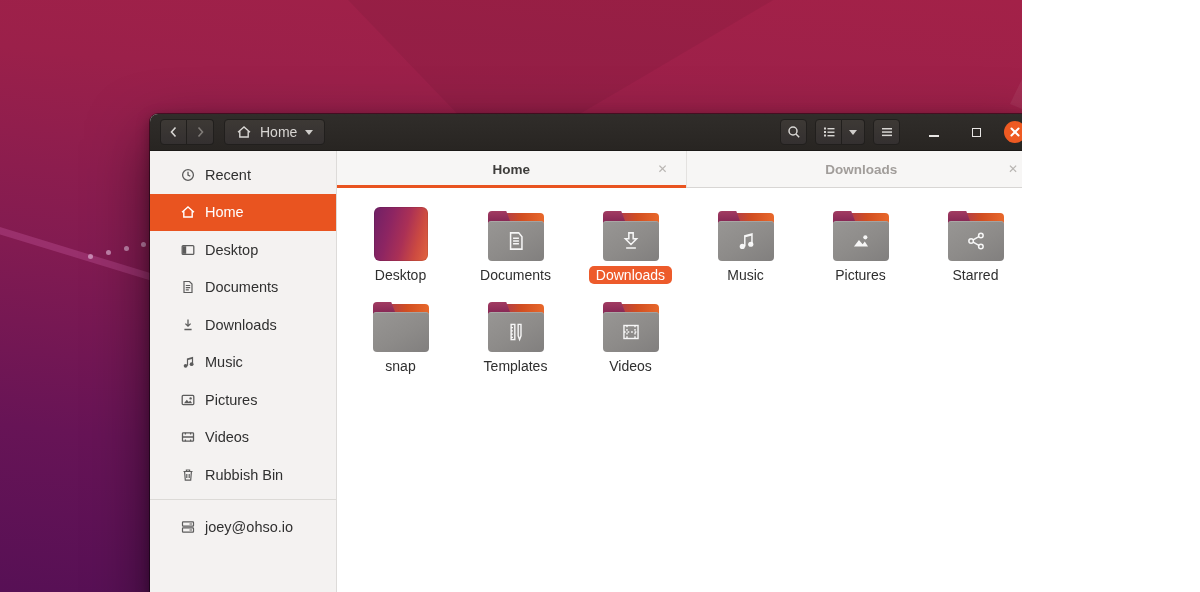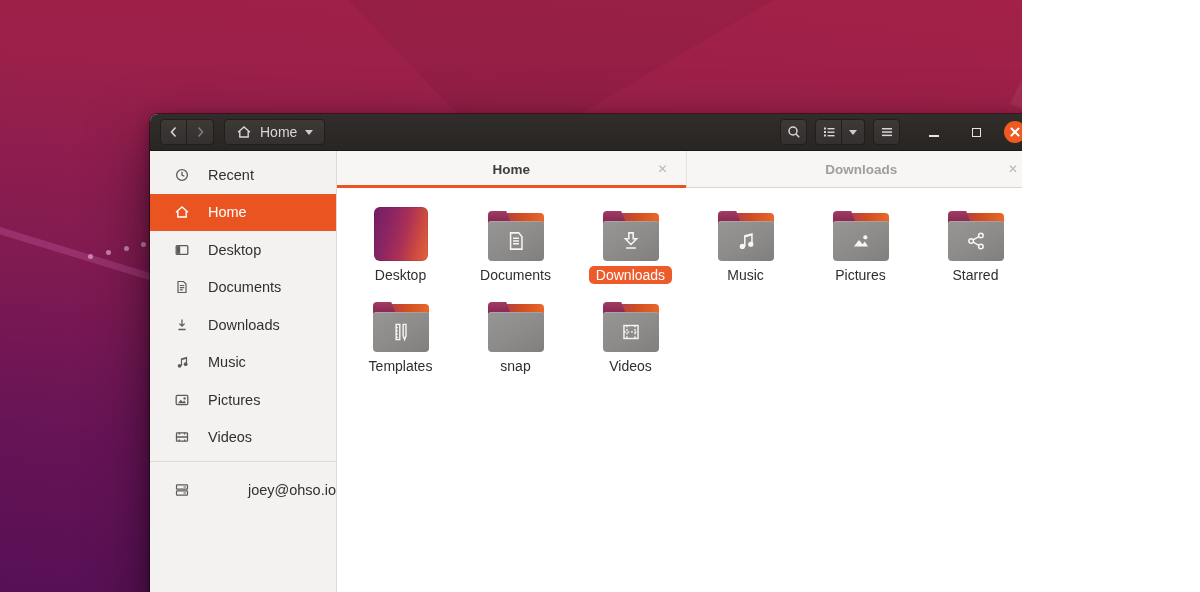--- a/index.html
+++ b/index.html
@@ -57,26 +57,26 @@
   .close-glyph{position:relative;width:10px;height:10px;}
   .close-glyph::before,.close-glyph::after{content:"";position:absolute;left:4px;top:-1px;width:2px;height:12px;background:#fff;border-radius:1px;}
   .close-glyph::before{transform:rotate(45deg);}
   .close-glyph::after{transform:rotate(-45deg);}
 
   
   .win-body{flex:1; display:flex; min-height:0;}
 
   
   .sidebar{width:187px; flex:0 0 187px; background:#f4f2f1; border-right:1px solid #dddbd9; padding-top:5px; font-size:14.5px; color:#303030;}
-  .side-row{height:37.5px; display:flex; align-items:center; gap:18px; padding-left:24px; cursor:default;}
+  .side-row{height:37.5px; display:flex; align-items:center; gap:9px; padding-left:30px; cursor:default;}
   .side-row .ic{color:#5c5c5c; display:flex; width:16px; height:16px;}
   .side-row.sel{background:#E95420; color:#fff;}
   .side-row.sel .ic{color:#fff;}
   .side-sep{height:1px; background:#dcdad7; margin:5px 0;}
-  .side-row.mount{height:45px;justify-content:space-between;}
+  .side-row.mount{height:45px;}
   .si{width:16px;height:16px;}
 
   
   .main{flex:1; display:flex; flex-direction:column; background:#fff; min-width:0;}
   .tabbar{height:37px; flex:0 0 37px; display:flex; background:#f7f6f5; border-bottom:1px solid #d8d6d4;}
   .tab{position:relative; width:50%; display:flex; align-items:center; justify-content:center; font-size:13.5px; font-weight:bold; color:#a19d9a; cursor:default;}
   .tab.active{color:#3e3d3b;}
   .tab.active::after{content:""; position:absolute; left:0; right:0; bottom:-1px; height:3px; background:#E95420;}
   .tab .tab-close{position:absolute; right:18px; top:50%; transform:translateY(-50%); font-size:12px; font-weight:normal; color:#b8b5b2;}
   .tab:first-child{border-right:1px solid #e4e2e0;}
@@ -254,20 +254,28 @@
         </div>
         <div class="side-row">
           <span class="ic">
               <svg class="si" viewBox="0 0 16 16" fill="none" stroke="currentColor" stroke-width="1.3">
                 <rect x="2.5" y="3.8" width="11" height="8.4" rx="0.8"></rect>
                 <path d="M2.5 8h11M5.4 3.8v1.8M10.6 3.8v1.8M5.4 10.4v1.8M10.6 10.4v1.8"></path>
               </svg>
             </span>
           <span>Videos</span>
         </div>
+        <div class="side-row">
+          <span class="ic">
+              <svg class="si" viewBox="0 0 16 16" fill="none" stroke="currentColor" stroke-width="1.2">
+                <path d="M3.5 4.5h9M6.4 4.3V3h3.2v1.3M4.6 4.8l.7 8.4h5.4l.7-8.4M6.8 7v4M9.2 7v4"></path>
+              </svg>
+            </span>
+          <span>Rubbish Bin</span>
+        </div>
 
         <div class="side-sep"></div>
 
         <div class="side-row mount">
           <span class="ic">
               <svg class="si" viewBox="0 0 16 16" fill="none" stroke="currentColor" stroke-width="1.2">
                 <rect x="2.5" y="2.8" width="11" height="4.4" rx="0.6"></rect>
                 <rect x="2.5" y="8.8" width="11" height="4.4" rx="0.6"></rect>
                 <path d="M9.5 5h2.5M9.5 11h2.5"></path>
               </svg>
@@ -378,48 +386,48 @@
             </div>
               </div>
             <span class="f-label">Starred</span>
           </div>
 
           <div class="file">
             <div class="icon-box">
                 <div class="folder">
               <span class="f-back"></span>
                   <span class="f-tab"></span>
+              <span class="f-body"></span>
+            </div>
+              </div>
+            <span class="f-label">snap</span>
+          </div>
+
+          <div class="file">
+            <div class="icon-box">
+                <div class="folder">
+              <span class="f-back"></span>
+                  <span class="f-tab"></span>
               <span class="f-body">
                     <svg class="glyph" viewBox="0 0 24 24" fill="none" stroke="currentColor" stroke-width="1.3">
                       <rect x="7.5" y="5" width="3.4" height="14"></rect>
                       <path d="M7.5 8h1.7M7.5 11h1.7M7.5 14h1.7M7.5 17h1.7"></path>
                       <path d="M14 5h2.6v10.5L15.3 19 14 15.5z"></path>
                     </svg>
                   </span>
             </div>
               </div>
             <span class="f-label">Templates</span>
           </div>
 
           <div class="file">
             <div class="icon-box">
                 <div class="folder">
               <span class="f-back"></span>
                   <span class="f-tab"></span>
-              <span class="f-body"></span>
-            </div>
-              </div>
-            <span class="f-label">snap</span>
-          </div>
-
-          <div class="file">
-            <div class="icon-box">
-                <div class="folder">
-              <span class="f-back"></span>
-                  <span class="f-tab"></span>
               <span class="f-body">
                     <svg class="glyph" viewBox="0 0 24 24" fill="none" stroke="currentColor" stroke-width="1.3">
                       <rect x="5.5" y="6" width="13" height="12"></rect>
                       <path d="M5.5 12h13M8.3 6v12M15.7 6v12" stroke-dasharray="1.6 1.7"></path>
                     </svg>
                   </span>
             </div>
               </div>
             <span class="f-label">Videos</span>
           </div>

